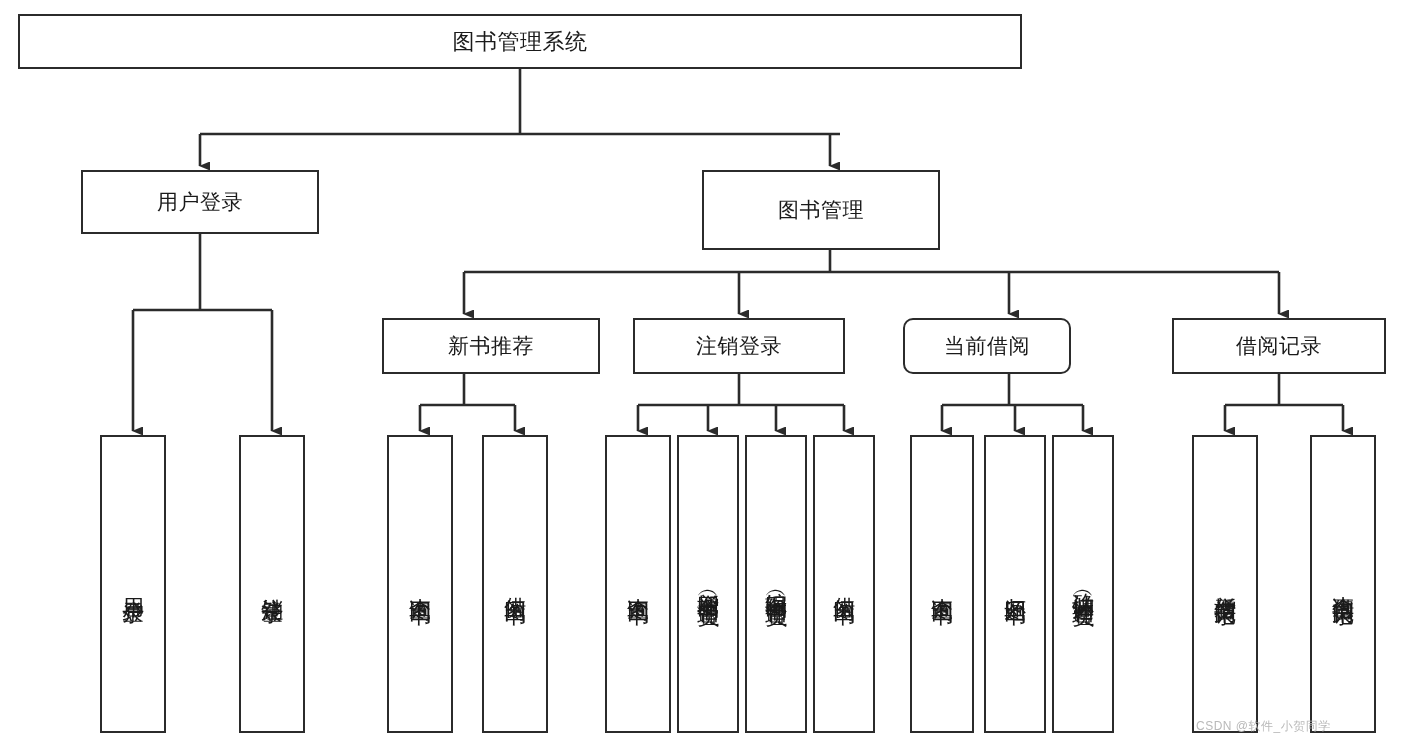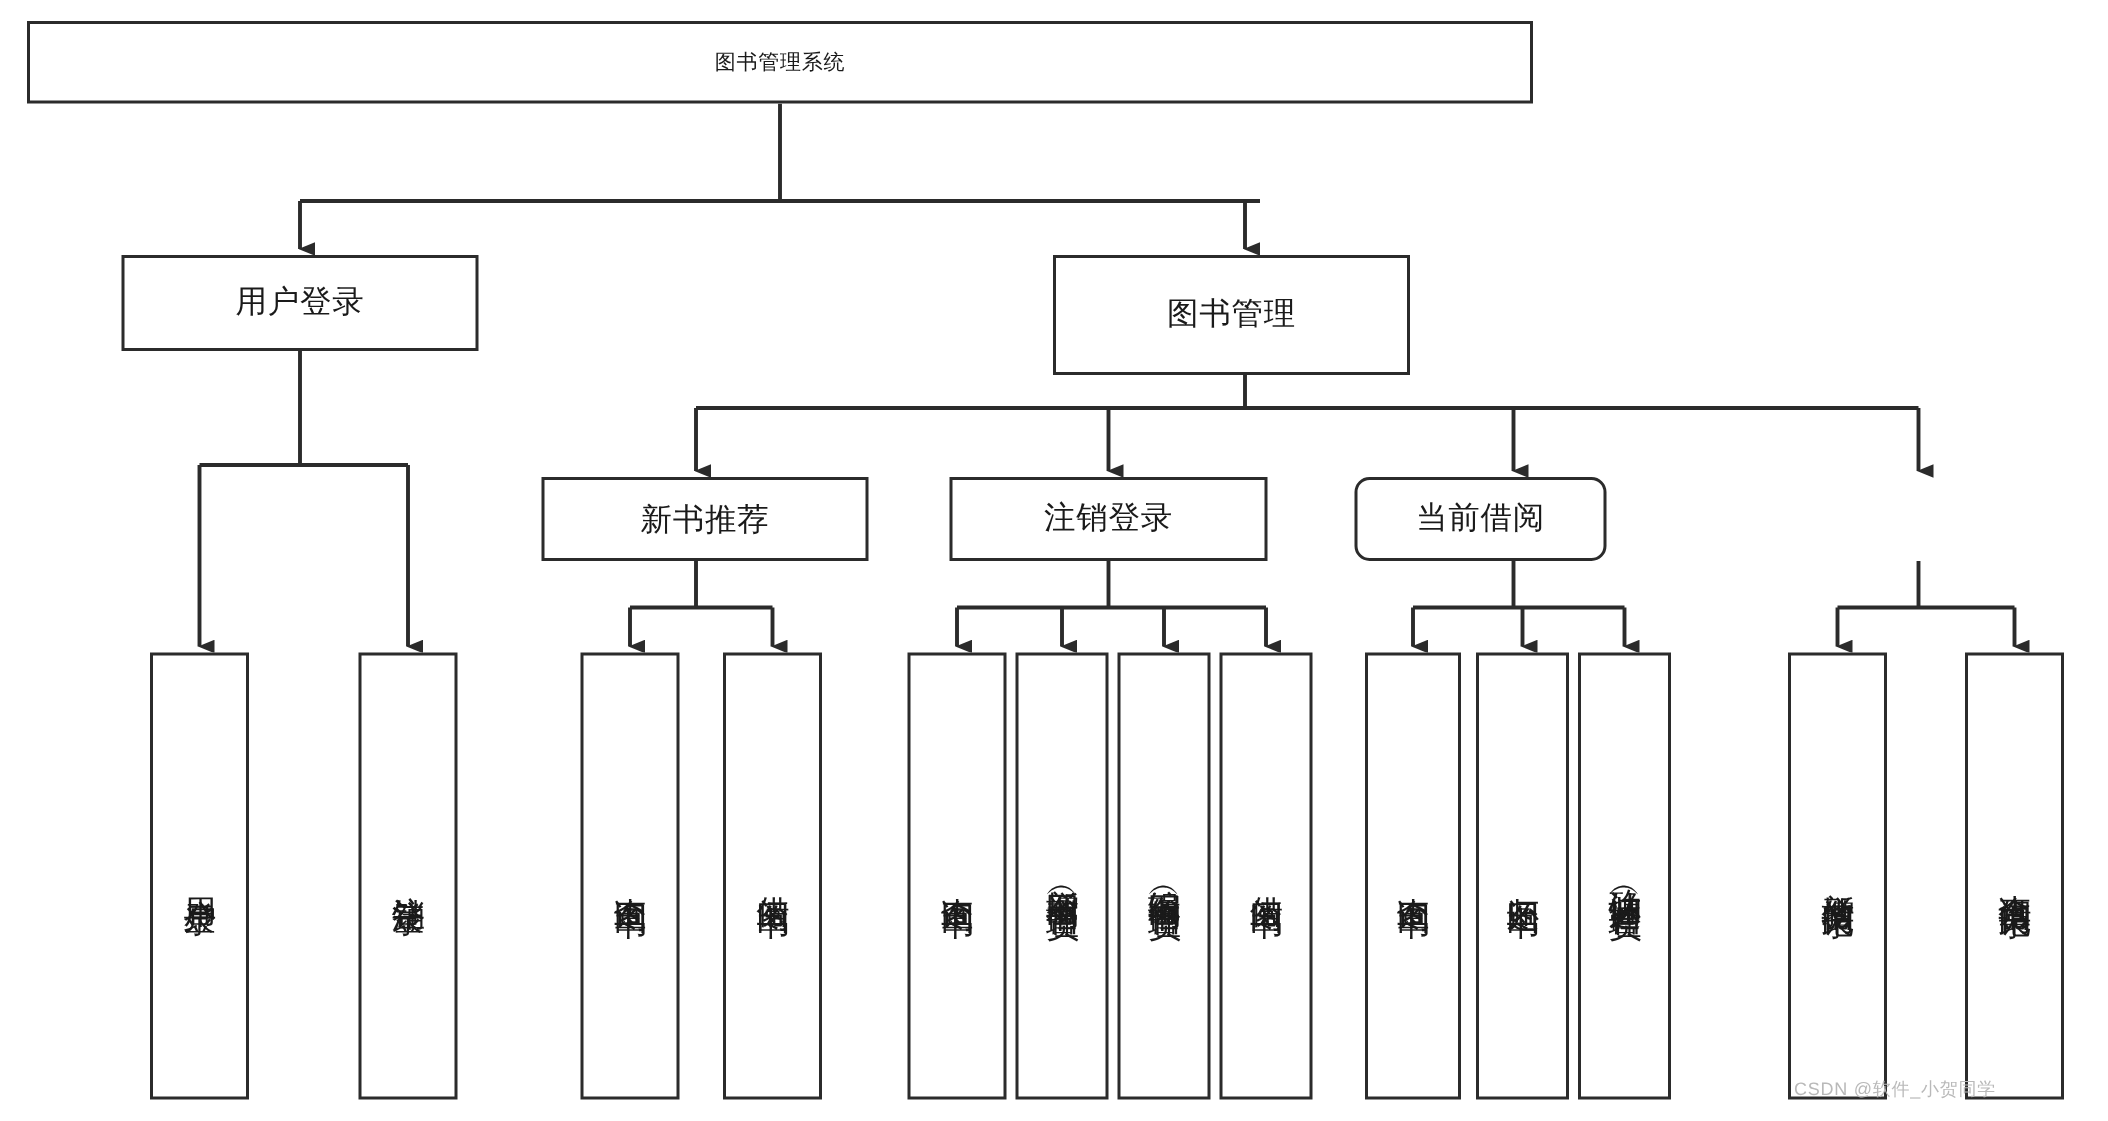--- a/index.html
+++ b/index.html
@@ -38,21 +38,21 @@
   .node .label {
     color: #1a1a1a;
     text-align: center;
     line-height: 1.18;
     letter-spacing: 0.5px;
   }
   .node.horiz .label {
     font-size: 21px;
   }
   .node.root .label {
-    font-size: 14px;
+    font-size: 22px;
   }
   .node.vert {
     align-items: center;
     justify-content: center;
   }
   .node.vert .label {
     writing-mode: vertical-rl;
     text-orientation: upright;
     font-size: 22px;
     line-height: 1.12;
@@ -127,28 +127,31 @@
     <span class="label">图书管理系统</span>
   </div>
 
   <div class="node horiz" style="left:81px; top:170px; width:238px; height:64px;">
     <span class="label">用户登录</span>
   </div>
   <div class="node horiz" style="left:686px; top:170px; width:238px; height:80px;margin-left:16px;">
     <span class="label">图书管理</span>
   </div>
 
-  <div class="node horiz" style="left:361px; top:318px; width:218px; height:56px;font-family:Liberation Serif, serif;">
+  <div class="node horiz" style="left:382px; top:318px; width:218px; height:56px;">
     <span class="label">新书推荐</span>
   </div>
   <div class="node horiz" style="left:633px; top:318px; width:212px; height:56px;">
     <span class="label">注销登录</span>
   </div>
   <div class="node horiz" style="left:903px; top:318px; width:168px; height:56px;border-radius:10px;">
     <span class="label">当前借阅</span>
+  </div>
+  <div class="node horiz" style="left:1172px; top:318px; width:214px; height:56px;">
+    <span class="label">借阅记录</span>
   </div>
 
   <div class="node vert" style="left:100px; top:435px; width:66px; height:298px;">
     <span class="label">用户登录</span>
   </div>
   <div class="node vert" style="left:239px; top:435px; width:66px; height:298px;">
     <span class="label">注销登录</span>
   </div>
 
   <div class="node vert" style="left:387px; top:435px; width:66px; height:298px;">

